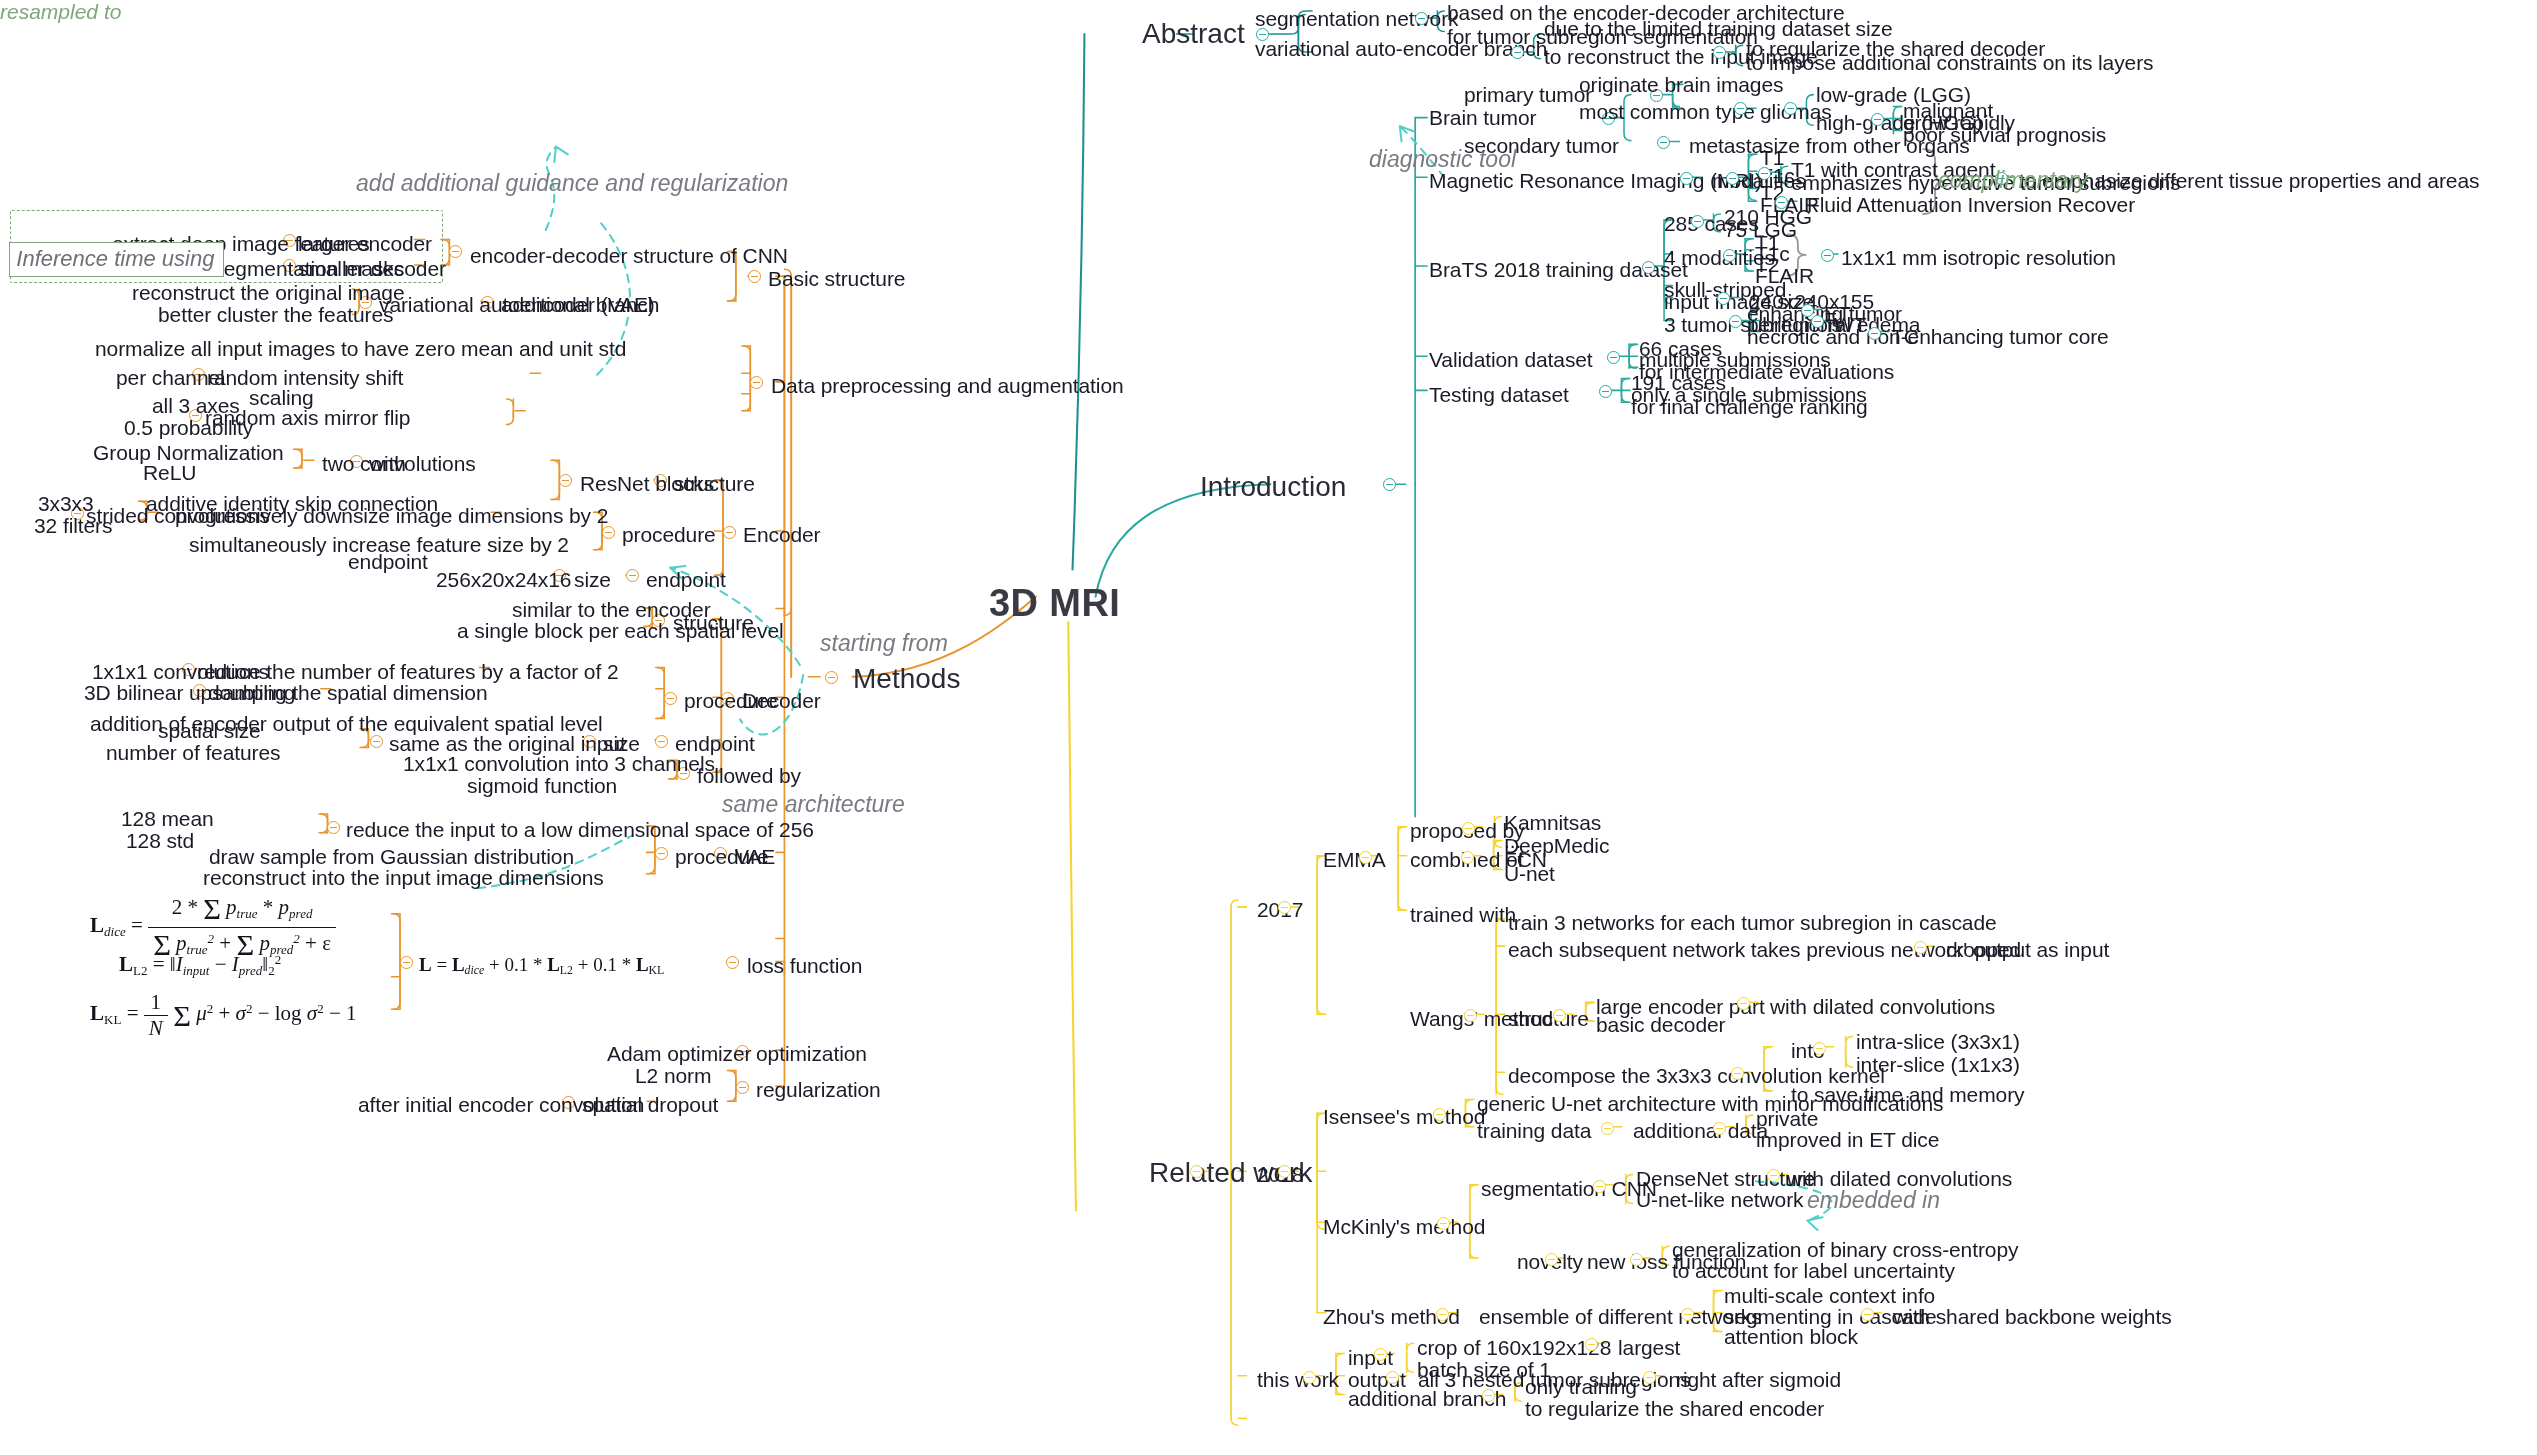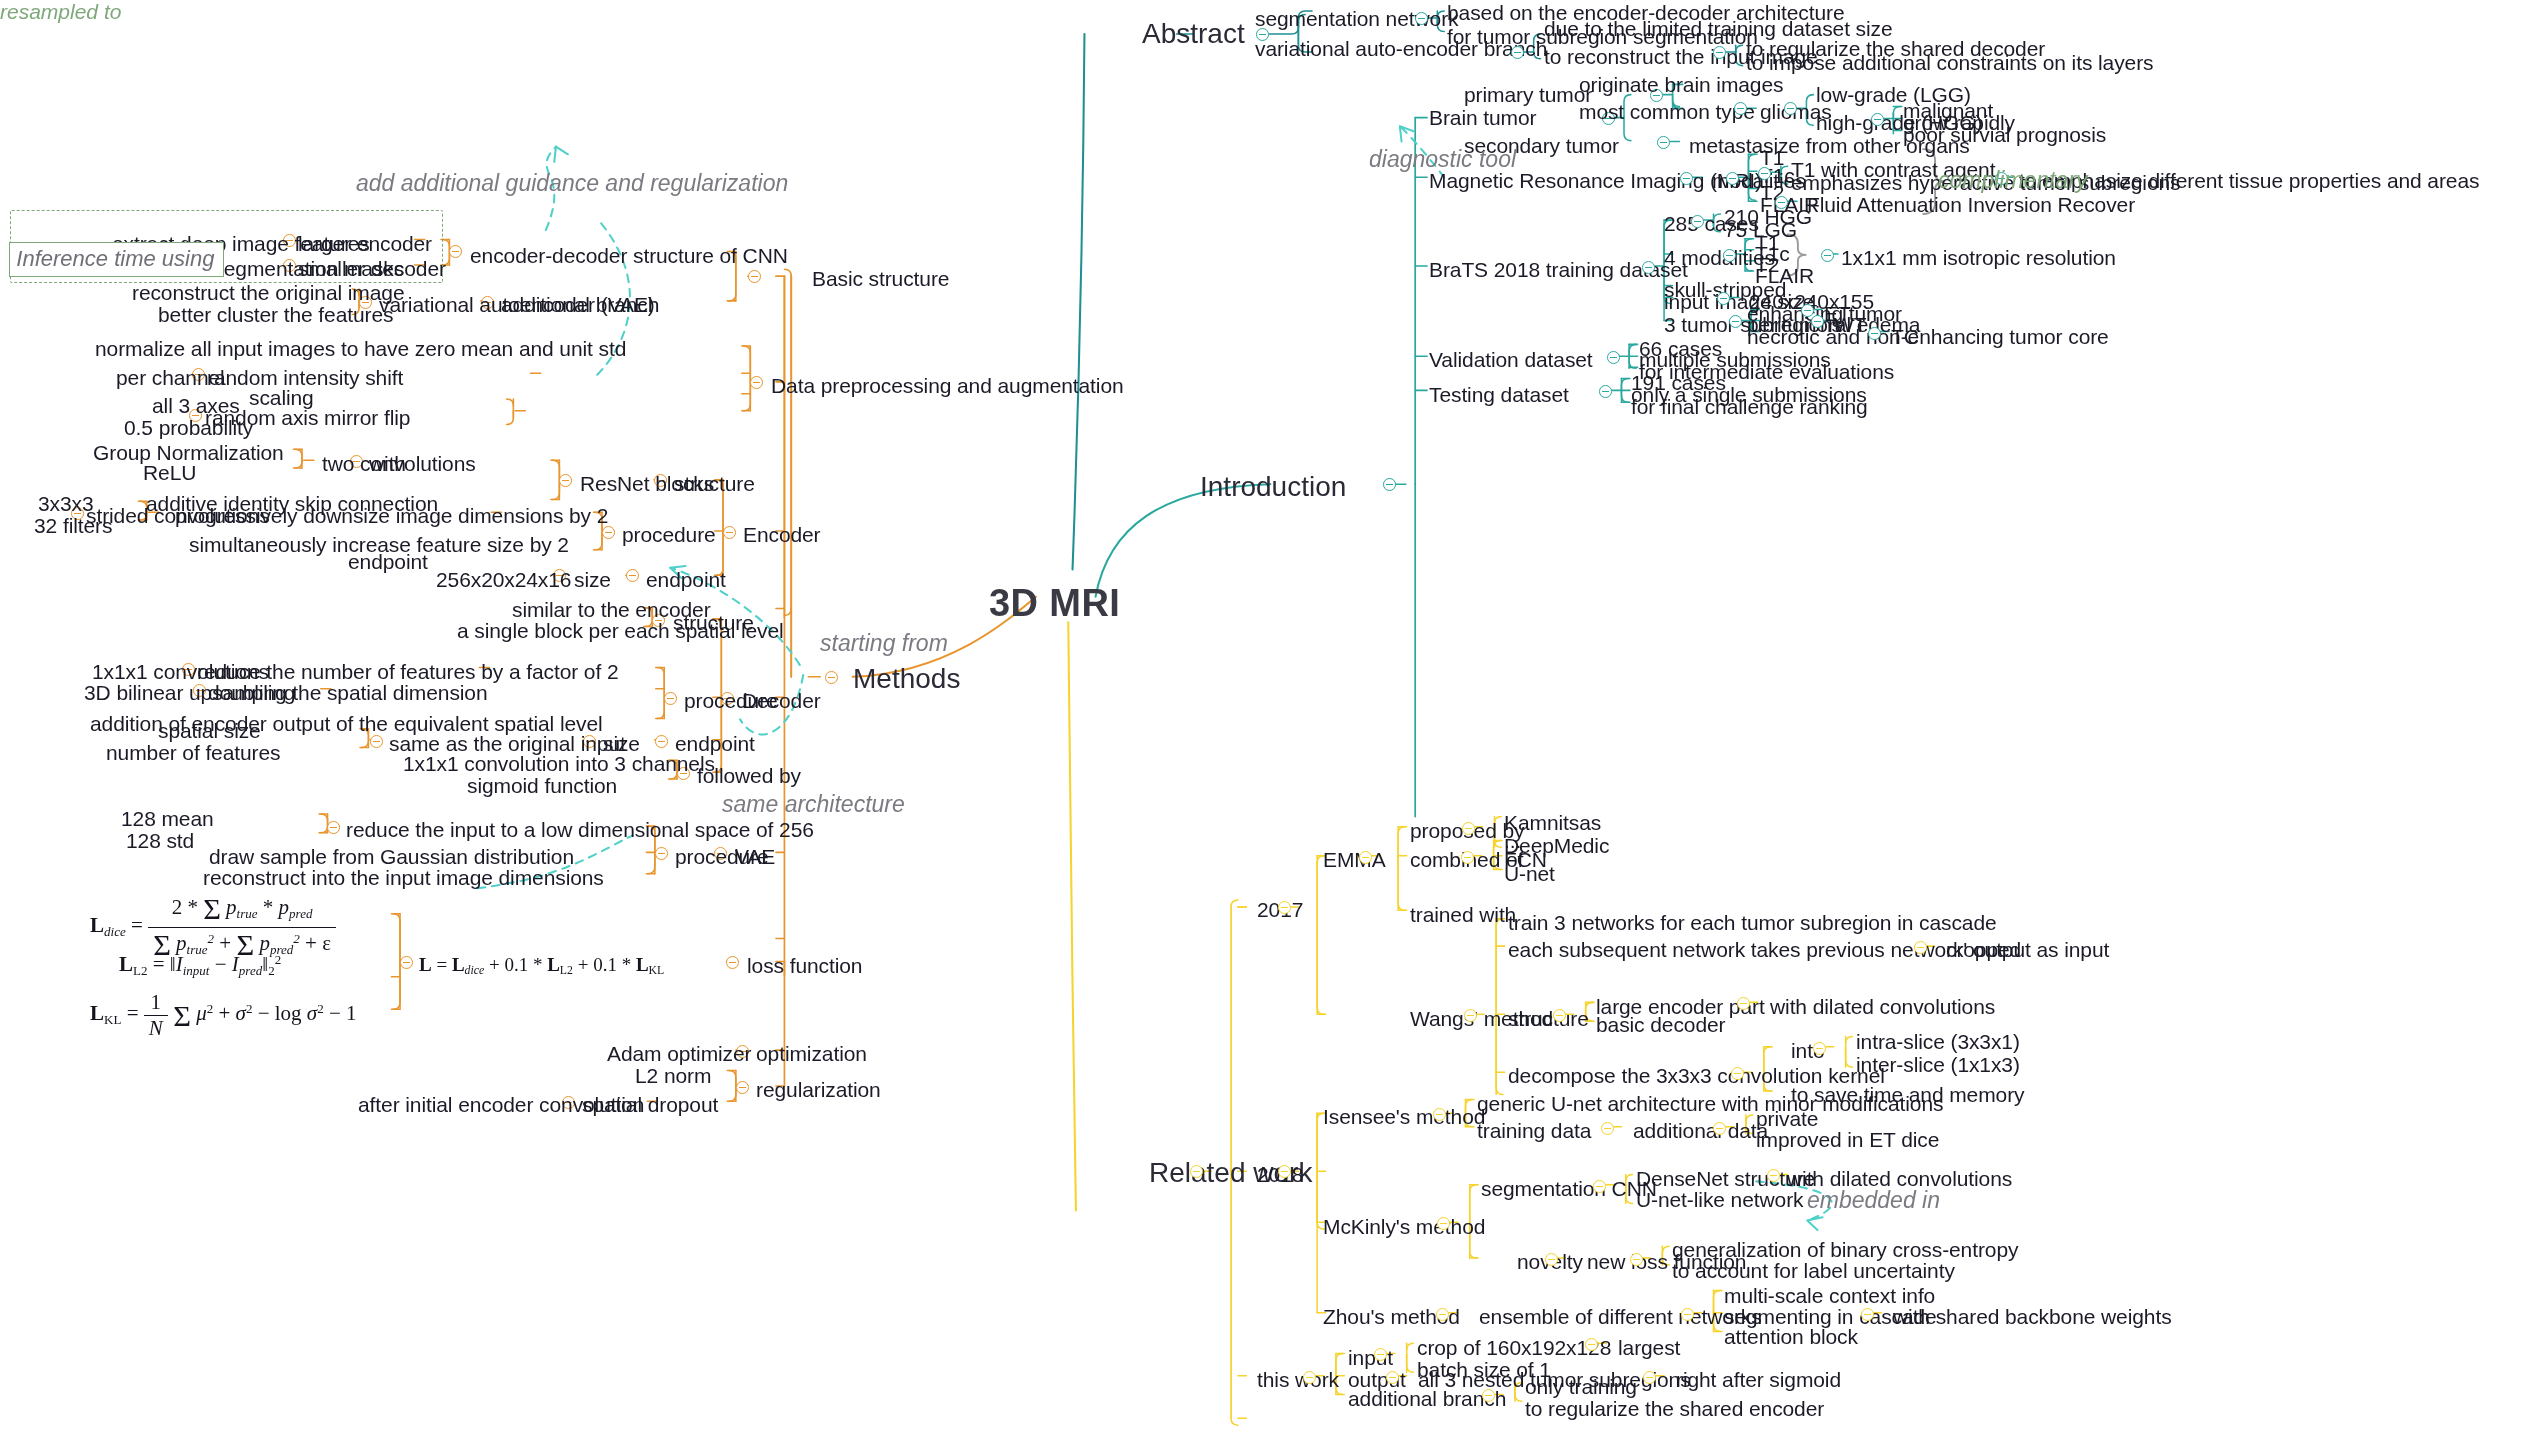--- a/index.html
+++ b/index.html
@@ -497,21 +497,21 @@
   <div class="node lbl" style="left:1631px;top:384px;">only a single submissions</div>
   <div class="node lbl" style="left:1631px;top:396px;">for final challenge ranking</div>
 
   <div class="anno" style="left:1369px;top:146px;">diagnostic tool</div>
   <div class="anno green" style="left:1938px;top:167px;">complimentary</div>
   <div class="anno green" style="font-size:21px;">resampled to</div>
 
   <div class="node t1" style="left:853px;top:665px;">Methods</div>
   <div class="bul o" style="left:825px;top:671px;"></div>
 
-  <div class="node lbl" style="left:768px;top:268px;margin-left:44px;">Basic structure</div>
+  <div class="node lbl" style="left:768px;top:268px;">Basic structure</div>
   <div class="bul o" style="left:748px;top:270px;"></div>
   <div class="node lbl" style="left:470px;top:245px;">encoder-decoder structure of CNN</div>
   <div class="bul o" style="left:449px;top:245px;"></div>
   <div class="node lbl" style="left:298px;top:233px;">larger encoder</div>
   <div class="bul o" style="left:283px;top:234px;"></div>
   <div class="node lbl" style="left:112px;top:233px;">extract deep image features</div>
   <div class="node lbl" style="left:298px;top:258px;">smaller decoder</div>
   <div class="bul o" style="left:283px;top:259px;"></div>
   <div class="node lbl" style="left:32px;top:258px;">reconstructs dense segmentation masks</div>
   <div class="node lbl" style="left:501px;top:294px;">additional branch</div>

